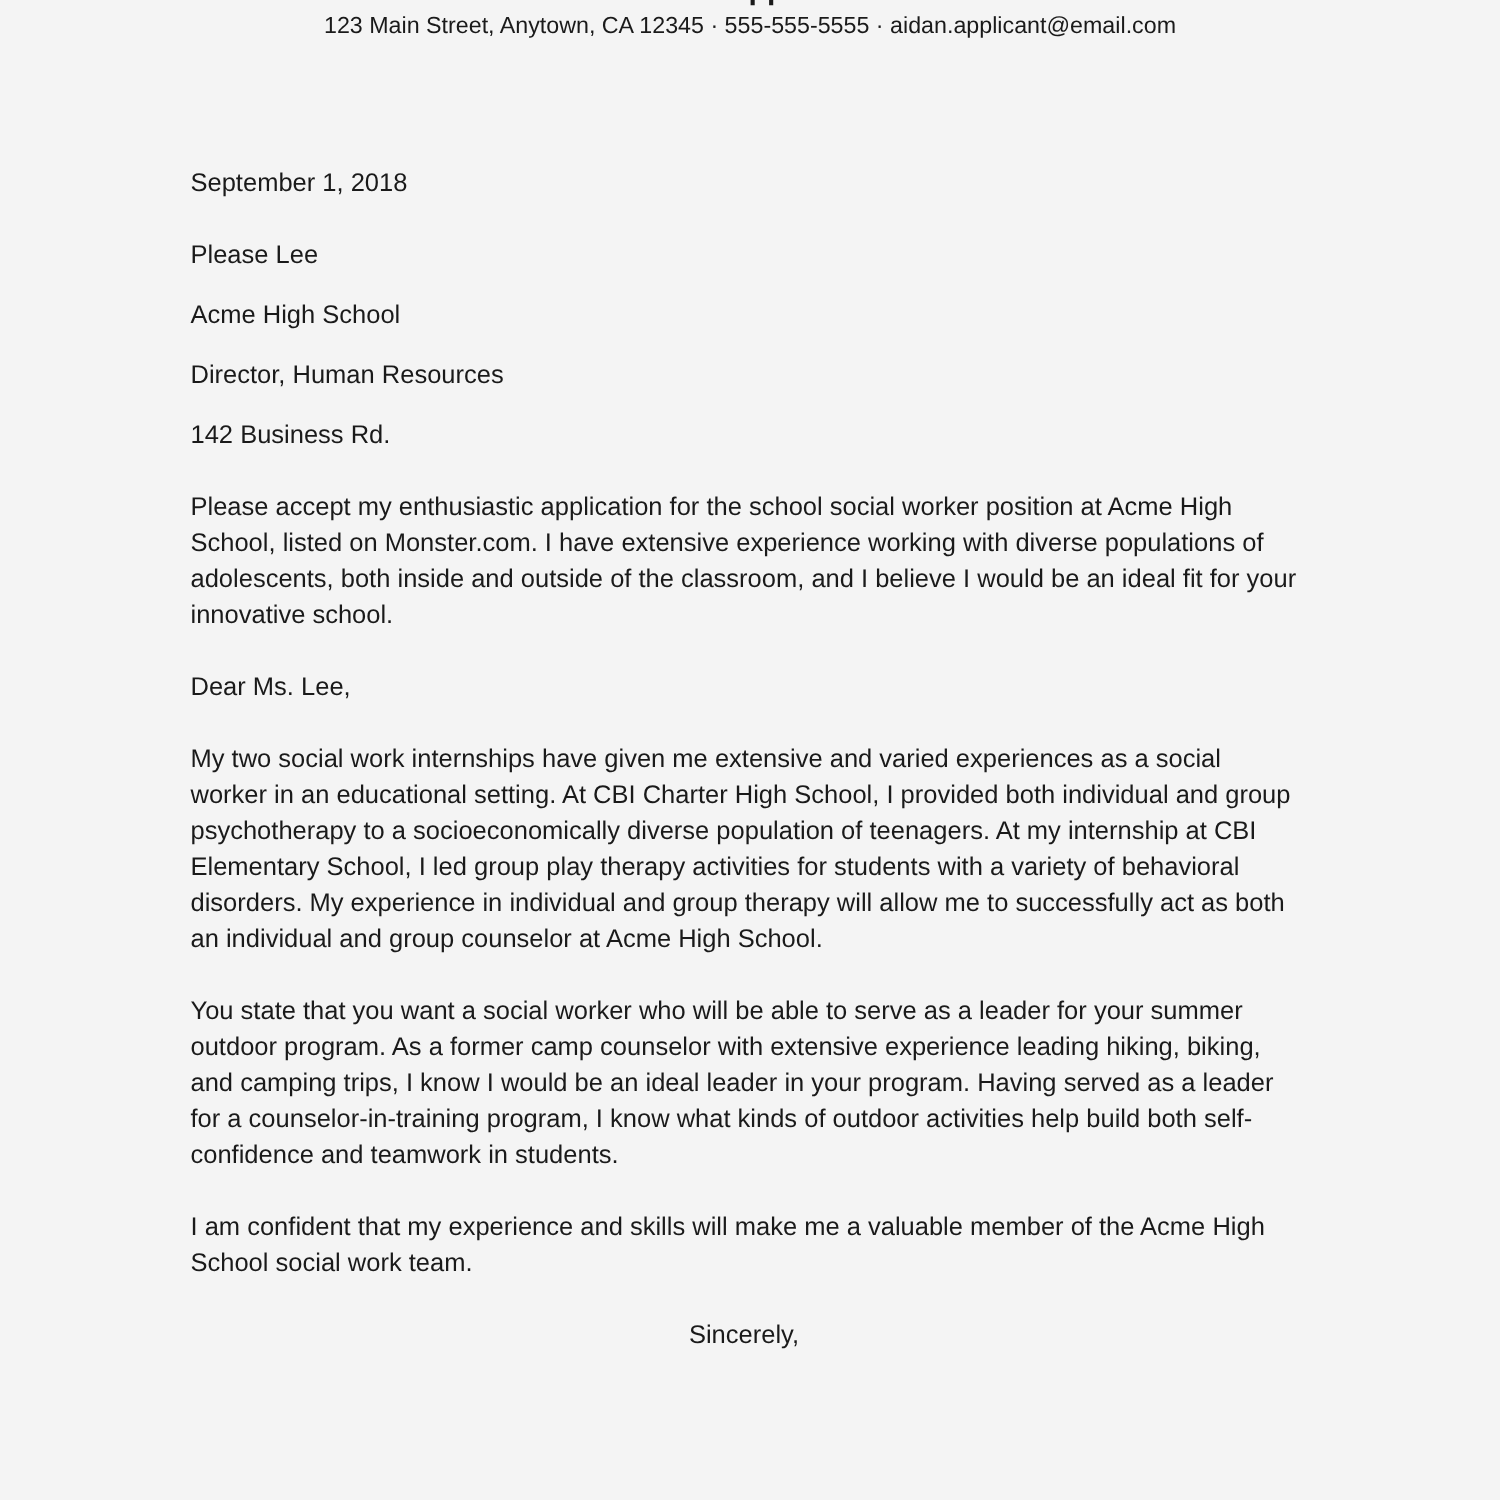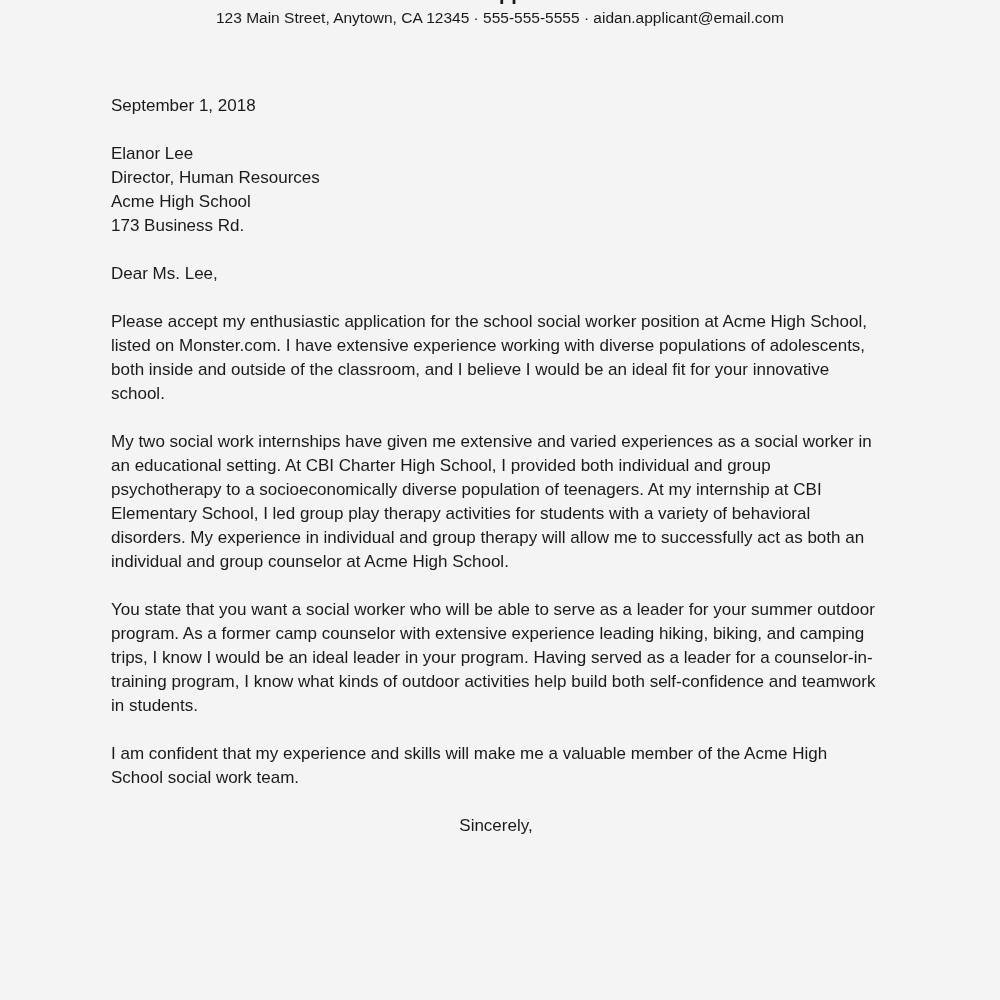--- a/index.html
+++ b/index.html
@@ -47,21 +47,21 @@
     position: absolute;
     left: 111px;
     top: 94px;
     width: 770px;
   }
   .line,
   .para {
     font-size: 17px;
     line-height: 24px;
     color: #1a1a1a;
-    margin: 0;
+    margin: 16px;
   }
   .para {
     text-align: left;
   }
   .block {
     margin: 0 0 24px 0;
   }
   .block:last-child {
     margin-bottom: 0;
     text-align: center;
@@ -80,32 +80,32 @@
     <div class="letterhead-contact">123 Main Street, Anytown, CA 12345 · 555-555-5555 · aidan.applicant@email.com</div>
   </div>
 
   <div class="letter">
 
     <div class="block">
       <p class="line">September 1, 2018</p>
     </div>
 
     <div class="block address-block">
-      <p class="line">Elanor Lee</p>
+      <p class="line">Please Lee</p>
+      <p class="line">Acme High School</p>
       <p class="line">Director, Human Resources</p>
-      <p class="line">Acme High School</p>
-      <p class="line">173 Business Rd.</p>
+      <p class="line">142 Business Rd.</p>
+    </div>
+
+    <div class="block">
+      <p class="para">Please accept my enthusiastic application for the school social worker position at Acme High School, listed on Monster.com. I have extensive experience working with diverse populations of adolescents, both inside and outside of the classroom, and I believe I would be an ideal fit for your innovative school.</p>
     </div>
 
     <div class="block">
       <p class="line">Dear Ms. Lee,</p>
-    </div>
-
-    <div class="block">
-      <p class="para">Please accept my enthusiastic application for the school social worker position at Acme High School, listed on Monster.com. I have extensive experience working with diverse populations of adolescents, both inside and outside of the classroom, and I believe I would be an ideal fit for your innovative school.</p>
     </div>
 
     <div class="block">
       <p class="para">My two social work internships have given me extensive and varied experiences as a social worker in an educational setting. At CBI Charter High School, I provided both individual and group psychotherapy to a socioeconomically diverse population of teenagers. At my internship at CBI Elementary School, I led group play therapy activities for students with a variety of behavioral disorders. My experience in individual and group therapy will allow me to successfully act as both an individual and group counselor at Acme High School.</p>
     </div>
 
     <div class="block">
       <p class="para">You state that you want a social worker who will be able to serve as a leader for your summer outdoor program. As a former camp counselor with extensive experience leading hiking, biking, and camping trips, I know I would be an ideal leader in your program. Having served as a leader for a counselor-in-training program, I know what kinds of outdoor activities help build both self-confidence and teamwork in students.</p>
     </div>
 

